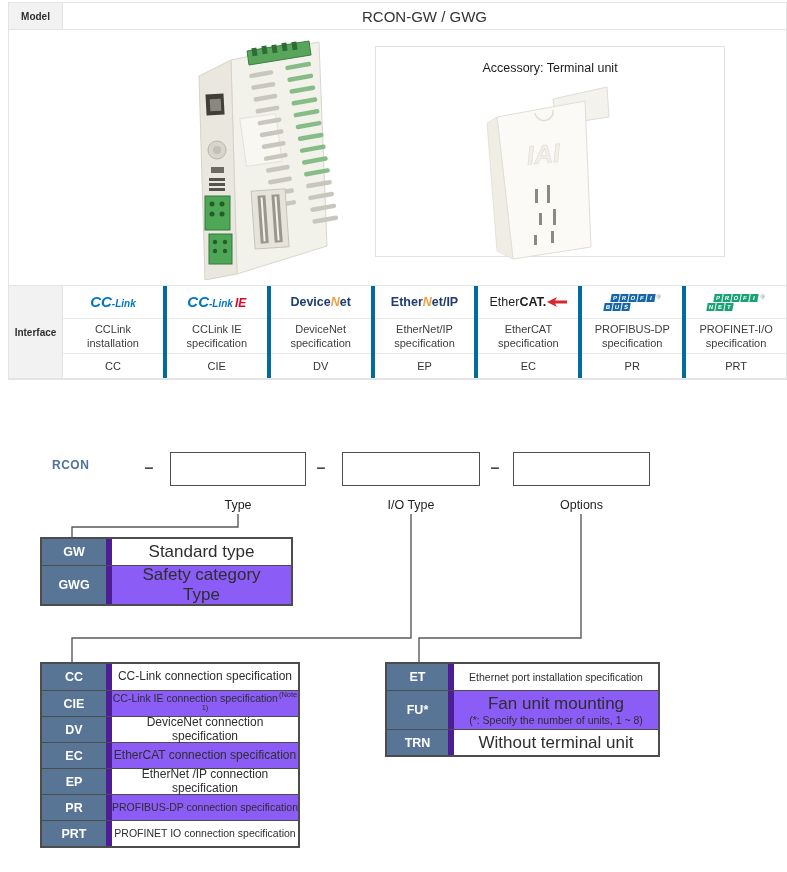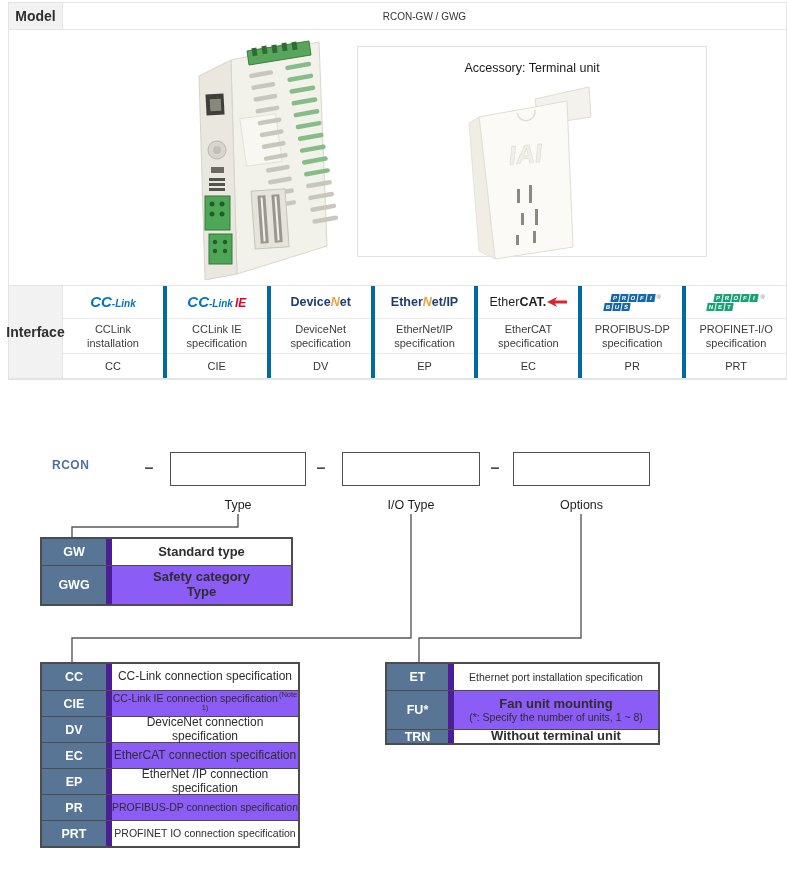--- a/index.html
+++ b/index.html
@@ -9,29 +9,29 @@
     font-family:"Liberation Sans", sans-serif; color:#333; overflow:hidden;
   }
 
   
   .spec-table { position:absolute; left:8px; top:2px; width:779px; border:1px solid #e4e4e4; background:#fff; }
   .srow { display:flex; border-bottom:1px solid #e4e4e4; }
   .srow:last-child { border-bottom:1px solid #e4e4e4; }
   .hcell {
     width:54px; background:#f2f2f2; border-right:1px solid #e4e4e4;
     display:flex; align-items:center; justify-content:center;
-    font-weight:bold; font-size:14px; color:#2f2f2f; text-align:center;
+    font-weight:bold; font-size:10px; color:#2f2f2f; text-align:center;
   }
   .model-row { height:27px; }
-  .model-val { flex:1; display:flex; align-items:center; justify-content:center; font-size:10px; color:#333; }
+  .model-val { flex:1; display:flex; align-items:center; justify-content:center; font-size:15px; color:#333; }
   .ext-row { height:256px; }
   .ext-content { flex:1; position:relative; }
   .gateway-wrap { position:absolute; left:150px; top:8px; width:180px; height:242px; }
   .accessory-box {
-    position:absolute; left:348px; top:16px; width:350px; height:211px;
+    position:absolute; left:366px; top:16px; width:350px; height:211px;
     border:1px solid #e2e2e2; background:#fff; text-align:center;
   }
   .accessory-caption { margin-top:14px; font-size:12.5px; color:#1c1c1c; }
   .if-row { height:93px; }
   .if-grid { flex:1; display:flex; }
   .if-col { flex:1; display:flex; flex-direction:column; border-right:4px solid #0369a1; }
   .if-col:last-child { border-right:none; }
   .logo-cell { height:33px; display:flex; align-items:center; justify-content:center; border-bottom:1px solid #e9e9e9; overflow:hidden; }
   .spec-cell { height:35px; display:flex; align-items:center; justify-content:center; border-bottom:1px solid #e9e9e9;
                font-size:11px; color:#3d3d3d; text-align:center; line-height:1.3; padding:0 6px; }
@@ -72,21 +72,21 @@
   .mt-code {
     background:#587595; color:#fff; font-weight:bold; font-size:12.5px;
     display:flex; align-items:center; justify-content:center; border-right:6px solid #4c1d95;
   }
   .mt-desc {
     flex:1; display:flex; flex-direction:column; align-items:center; justify-content:center;
     text-align:center; color:#2e2e2e; line-height:1.15;
   }
   .alt { background:#8b5cf6; }
   .w70 { width:70px; } .w67 { width:67px; }
-  .fs12 { font-size:13px;font-weight:bold; } .fs11 { font-size:12px; } .fs10 { font-size:10.5px; }
+  .fs12 { font-size:17px; } .fs11 { font-size:12px; } .fs10 { font-size:10.5px; }
   .note-sup { font-size:7.5px; vertical-align:super; margin-left:1px; }
 </style>
 </head>
 <body>
 
 <div class="page">
 
   <svg class="connectors" viewBox="0 0 787 872">
     <polyline points="238,514 238,527 72,527 72,537" fill="none" stroke="#5a5a5a" stroke-width="1.4"></polyline>
     <polyline points="411,514 411,638 72,638 72,662" fill="none" stroke="#5a5a5a" stroke-width="1.4"></polyline>
@@ -374,19 +374,19 @@
       <div class="mt-code w67">ET</div>
       <div class="mt-desc fs10">Ethernet port installation specification</div>
     </div>
     <div class="mt-row" style="height:39px">
       <div class="mt-code w67">FU*</div>
       <div class="mt-desc alt">
         <span class="fs12">Fan unit mounting</span>
         <span class="fs10">(*: Specify the number of units, 1 ~ 8)</span>
       </div>
     </div>
-    <div class="mt-row" style="height:14px">
+    <div class="mt-row" style="height:26px">
       <div class="mt-code w67">TRN</div>
       <div class="mt-desc fs12">Without terminal unit</div>
     </div>
   </div>
 
 </div>
 
 </body></html>

